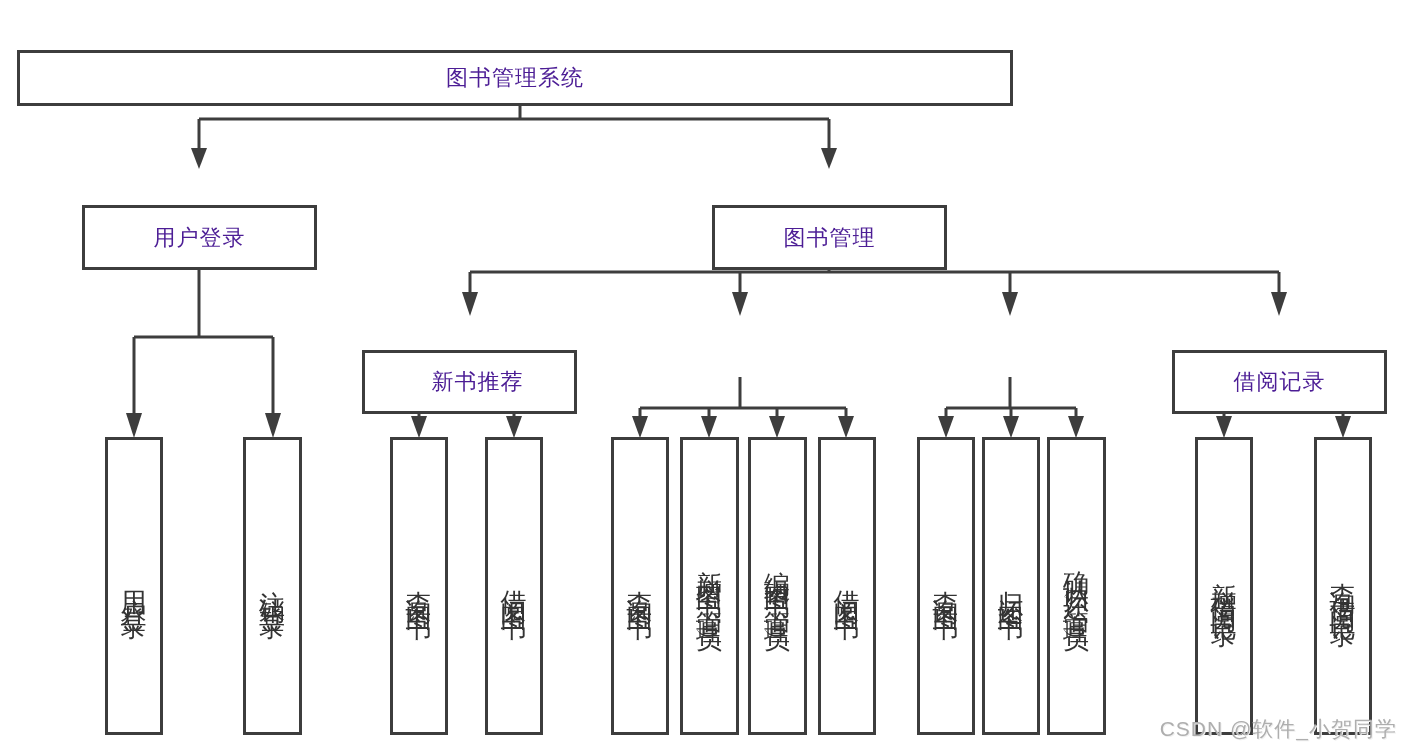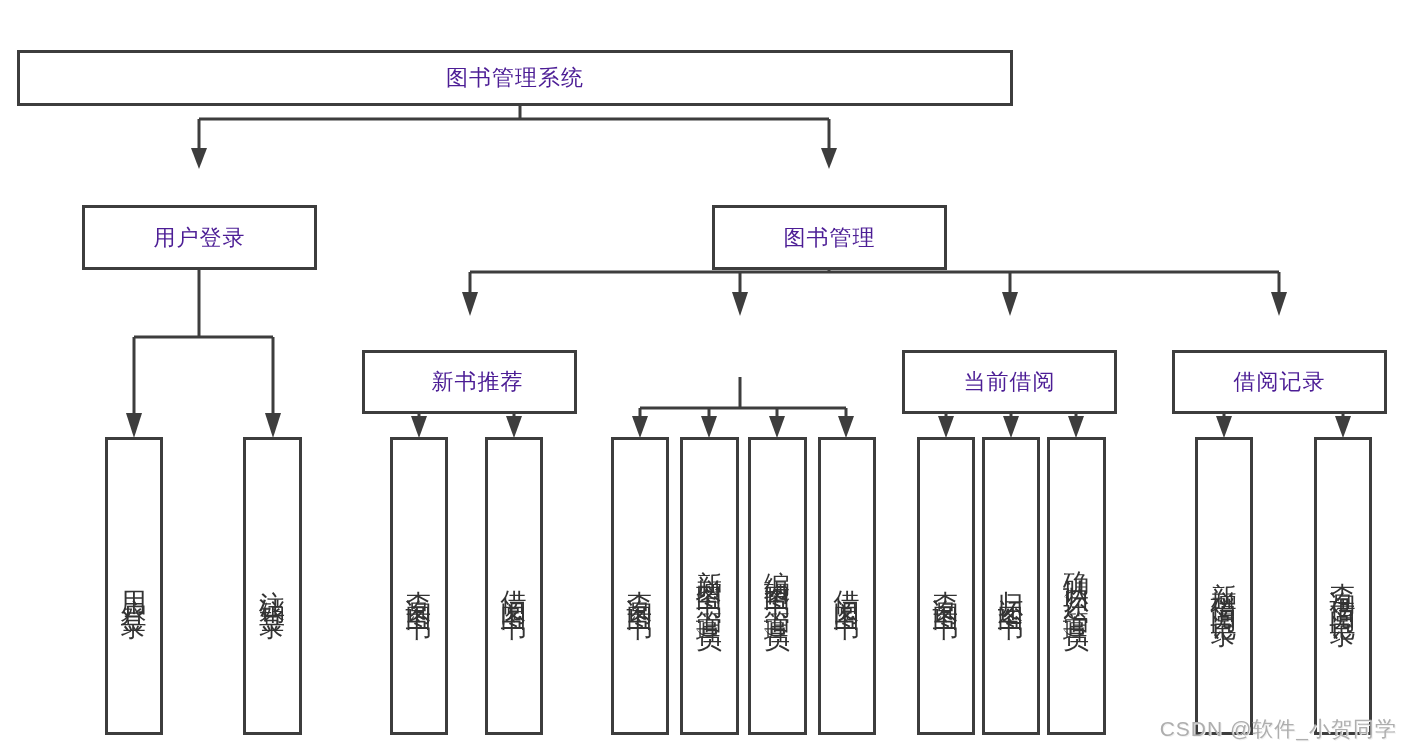--- a/index.html
+++ b/index.html
@@ -131,23 +131,20 @@
   <div class="box" style="left:82px;top:168px;width:235px;height:65px;">
     <span>用户登录</span>
   </div>
   <div class="box" style="left:712px;top:168px;width:235px;height:65px;">
     <span>图书管理</span>
   </div>
 
   <div class="box" style="left:362px;top:313px;width:215px;height:64px;padding-left:16px;">
     <span>新书推荐</span>
   </div>
-  <div class="box" style="left:902px;top:313px;width:215px;height:64px;">
-    <span>当前借阅</span>
-  </div>
   <div class="box" style="left:1172px;top:313px;width:215px;height:64px;">
     <span>借阅记录</span>
   </div>
 
   <div class="vbox" style="left:105px;top:437px;width:58px;height:298px;">
     <span>用户登录</span>
   </div>
   <div class="vbox" style="left:243px;top:437px;width:59px;height:298px;">
     <span>注销登录</span>
   </div>

